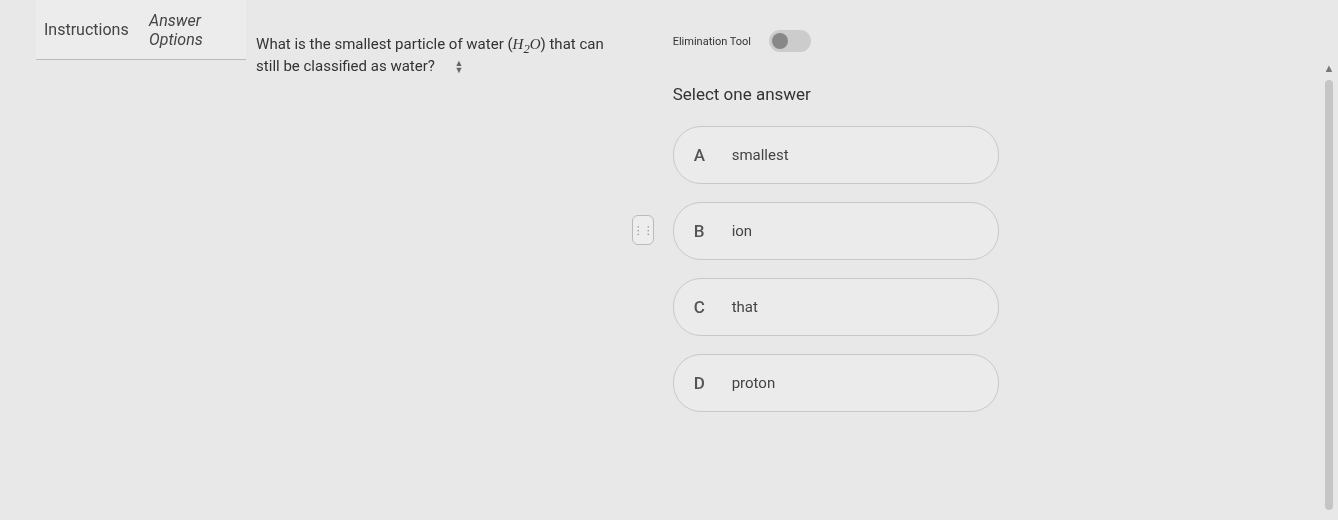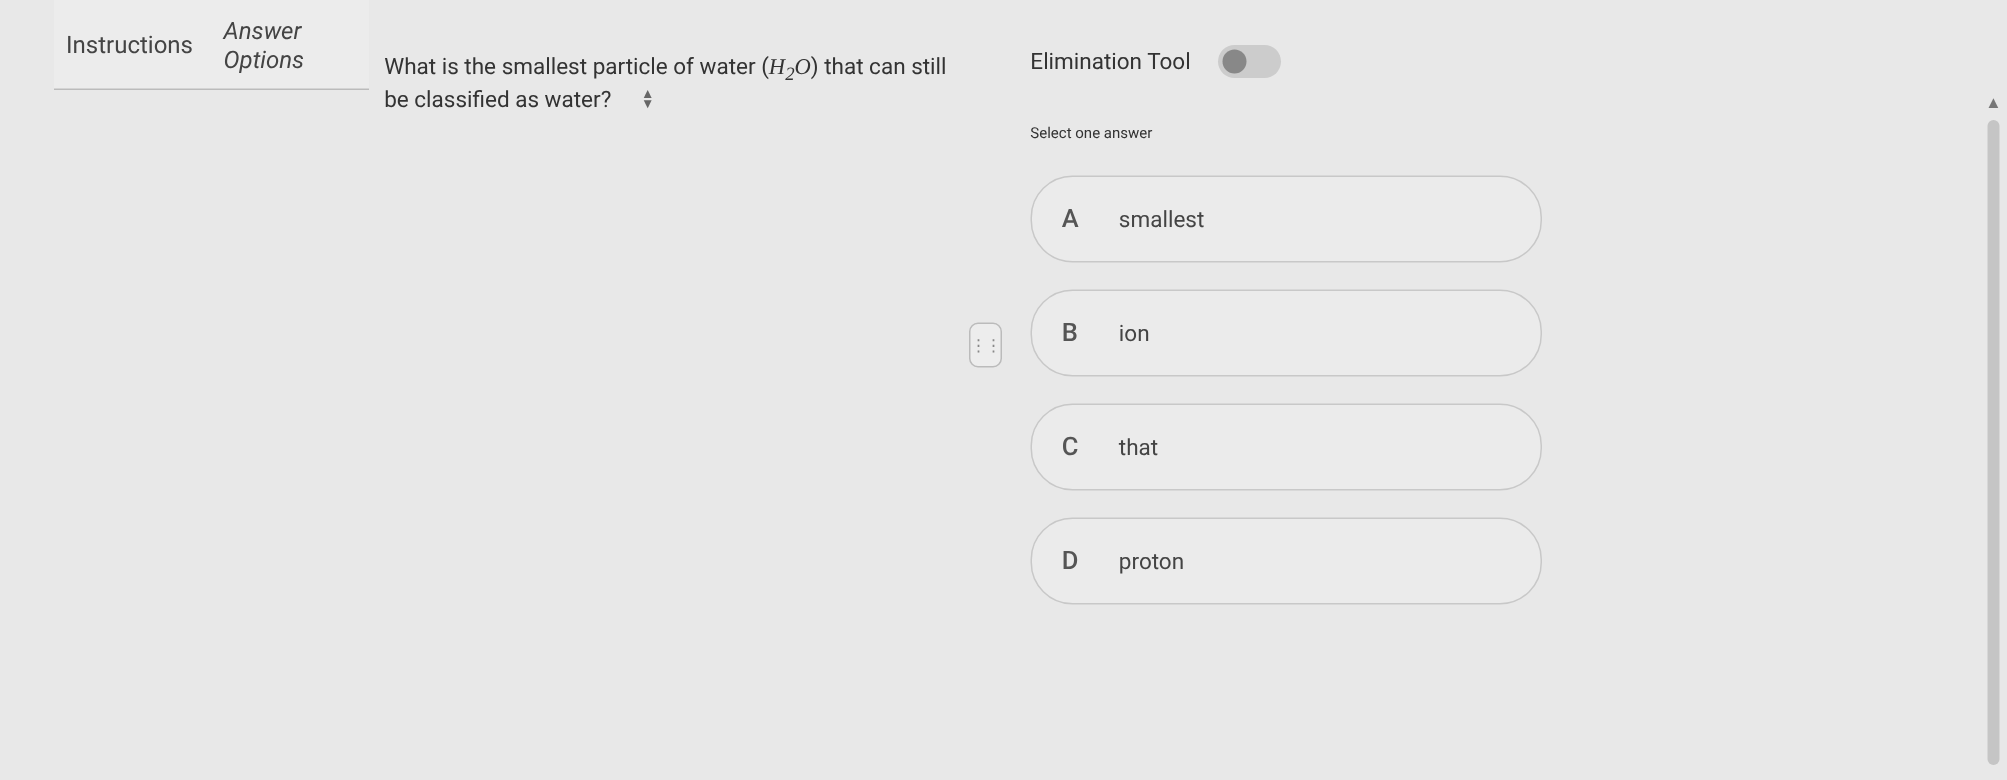--- a/index.html
+++ b/index.html
@@ -74,21 +74,21 @@
     }
     .answer-area {
       width: 50%;
       padding: 30px 40px 16px 30px;
       position: relative;
     }
     .elim-row {
       display: flex;
       align-items: center;
       margin-bottom: 29px;
-      font-size: 15px;
+      font-size: 11px;
       color: #333;
     }
     .toggle {
       margin-left: 18px;
       width: 42px;
       height: 22px;
       background: #ccc;
       border-radius: 11px;
       position: relative;
       cursor: pointer;
@@ -96,21 +96,21 @@
     .toggle-knob {
       position: absolute;
       left: 3px;
       top: 3px;
       width: 16px;
       height: 16px;
       background: #888;
       border-radius: 50%;
     }
     .select-text {
-      font-size: 10px;
+      font-size: 17px;
       color: #333;
       margin-bottom: 22px;
       margin-top: 32px;
     }
     .options {
       display: flex;
       flex-direction: column;
       gap: 18px;
     }
     .option {

